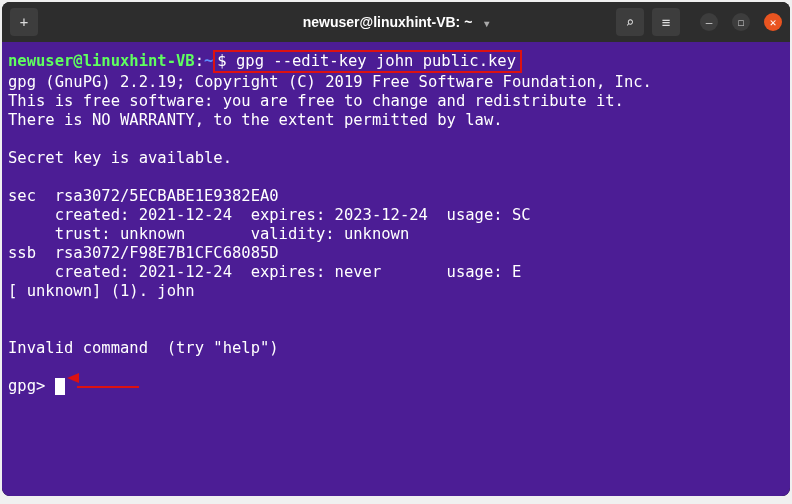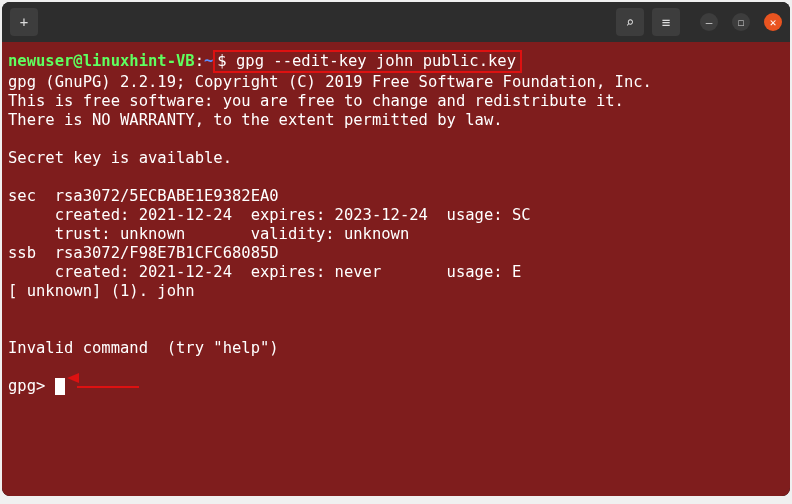--- a/index.html
+++ b/index.html
@@ -86,21 +86,21 @@
     }
     .win-min, .win-max {
       background: #3d3d3d;
     }
     .win-close {
       background: #e95420;
       color: #fff;
     }
     .terminal {
       flex: 1;
-      background: #7f1d1d;
+      background: #4c1d95;
       padding: 8px 6px;
       font-family: 'DejaVu Sans Mono', 'Courier New', monospace;
       font-size: 15.5px;
       line-height: 19px;
       color: #fff;
       white-space: pre;
     }
     .prompt-user {
       color: #5fff5f;
       font-weight: bold;
@@ -154,20 +154,24 @@
   </style>
 </head>
 <body>
 
 <div class="window">
   <div class="titlebar">
     <div class="titlebar-left">
       <div class="titlebar-button">
         <span>+</span>
       </div>
+    </div>
+    <div class="titlebar-title">
+      <span>newuser@linuxhint-VB: ~</span>
+      <span class="dropdown-icon">▾</span>
     </div>
     <div class="titlebar-right">
       <div class="titlebar-button">
         <span>⌕</span>
       </div>
       <div class="titlebar-button">
         <span>≡</span>
       </div>
       <div class="window-controls">
         <div class="win-btn win-min">

